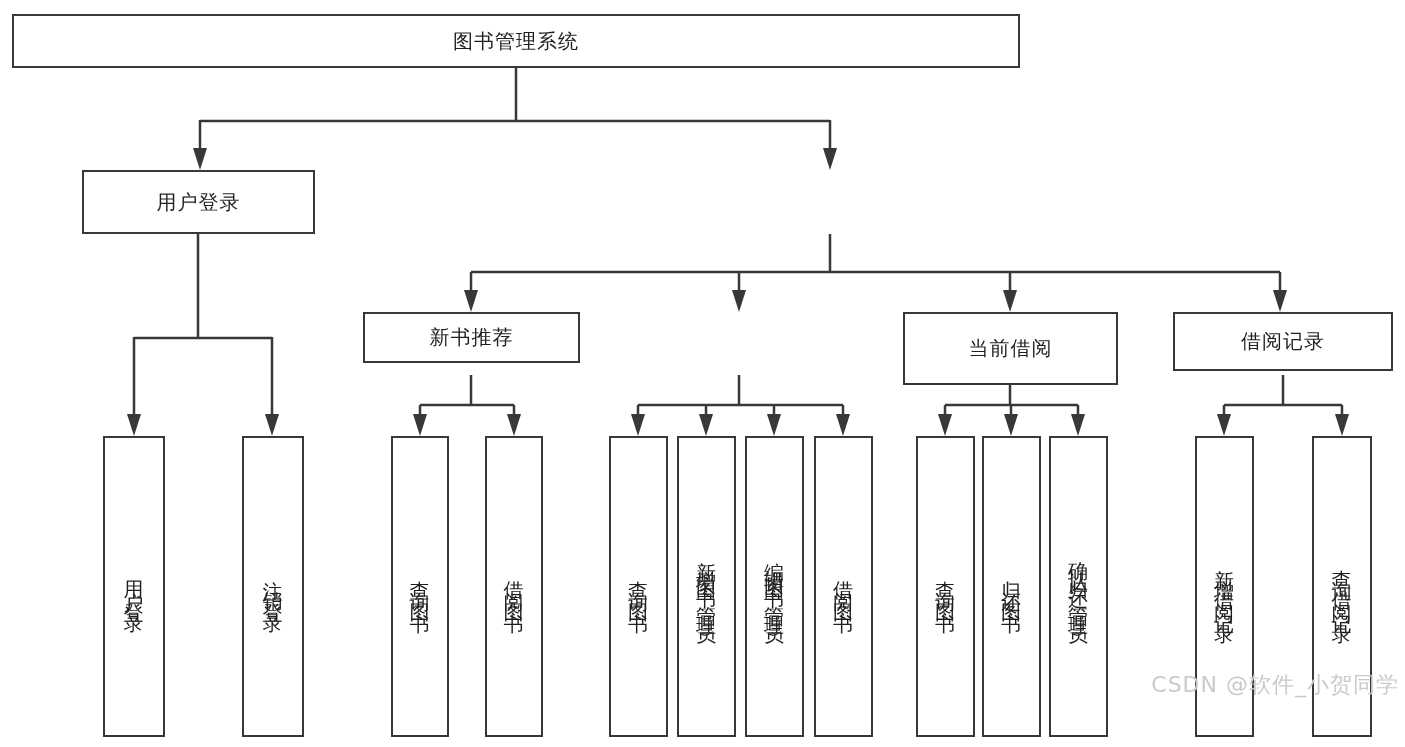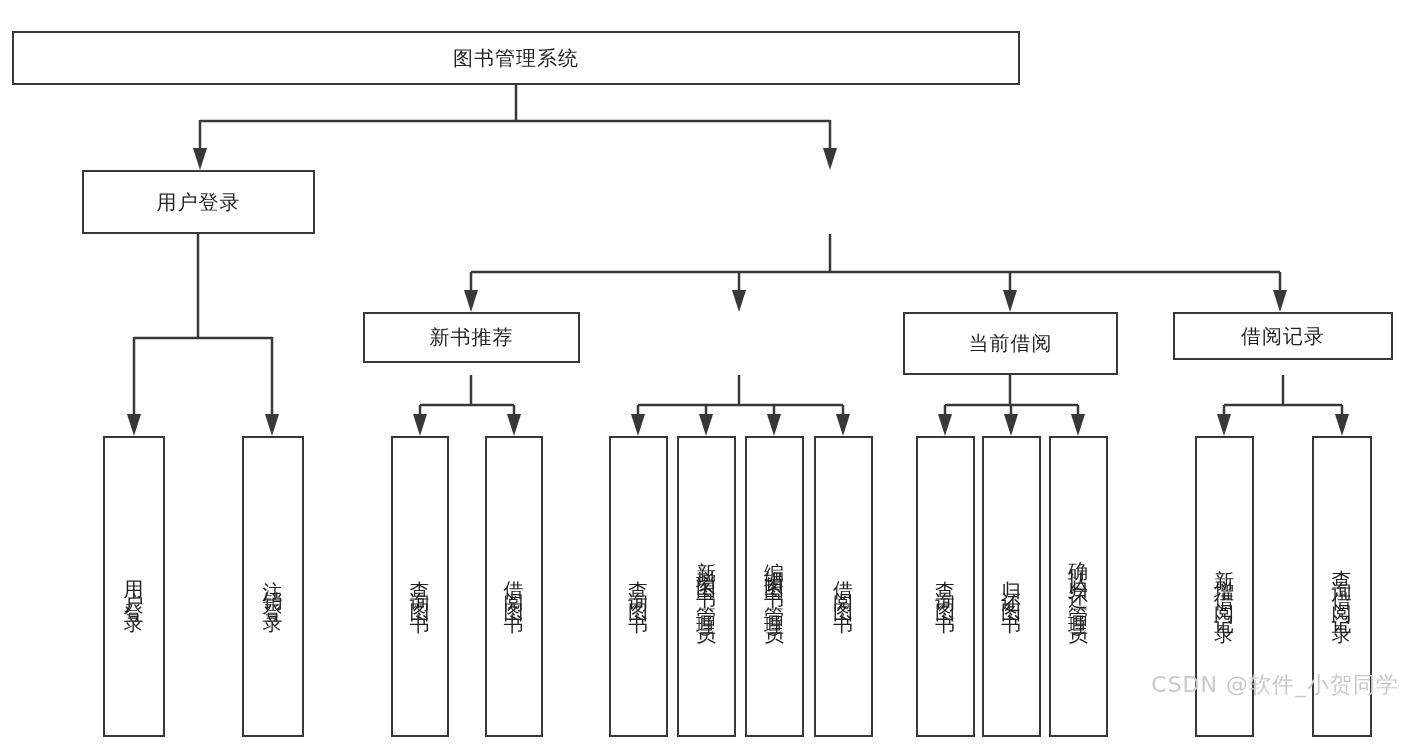--- a/index.html
+++ b/index.html
@@ -46,29 +46,29 @@
     writing-mode: vertical-rl;
     text-orientation: mixed;
     font-size: 20px;
     color: #1f1f1f;
     letter-spacing: 11px;
     line-height: 1;
     top: 436px;
     height: 301px;
   }
   
-  .n-root   { left: 12px;  top: 14px;  width: 1008px; height: 54px; margin-top: 17px; }
+  .n-root   { left: 12px;  top: 14px;  width: 1008px; height: 54px; }
   
   .n-login  { left: 82px;  top: 170px; width: 233px;  height: 64px; }
   .n-mgmt   { left: 712px; top: 170px; width: 235px;  height: 64px; }
   
   .n-new    { left: 363px; top: 312px; width: 217px;  height: 51px; }
   .n-borrow { left: 633px; top: 312px; width: 212px;  height: 63px; }
-  .n-cur    { left: 903px; top: 312px; width: 215px;  height: 63px; }
-  .n-rec    { left: 1173px;top: 312px; width: 220px;  height: 48px; }
+  .n-cur    { left: 903px; top: 312px; width: 215px;  height: 73px; }
+  .n-rec    { left: 1173px;top: 312px; width: 220px;  height: 59px; }
   
   .v1  { left: 103px;  width: 62px; }
   .v2  { left: 242px;  width: 62px; }
   .v3  { left: 391px;  width: 58px; }
   .v4  { left: 485px;  width: 58px; }
   .v5  { left: 609px;  width: 59px; }
   .v6  { left: 677px;  width: 59px; letter-spacing: 9px; }
   .v7  { left: 745px;  width: 59px; letter-spacing: 9px; }
   .v8  { left: 814px;  width: 59px; }
   .v9  { left: 916px;  width: 59px; }

